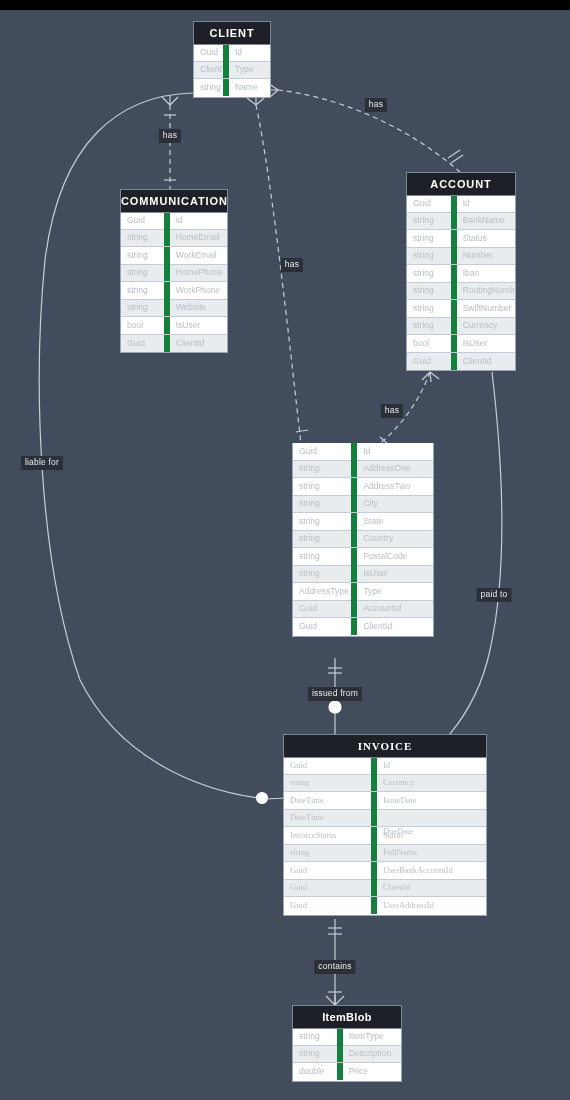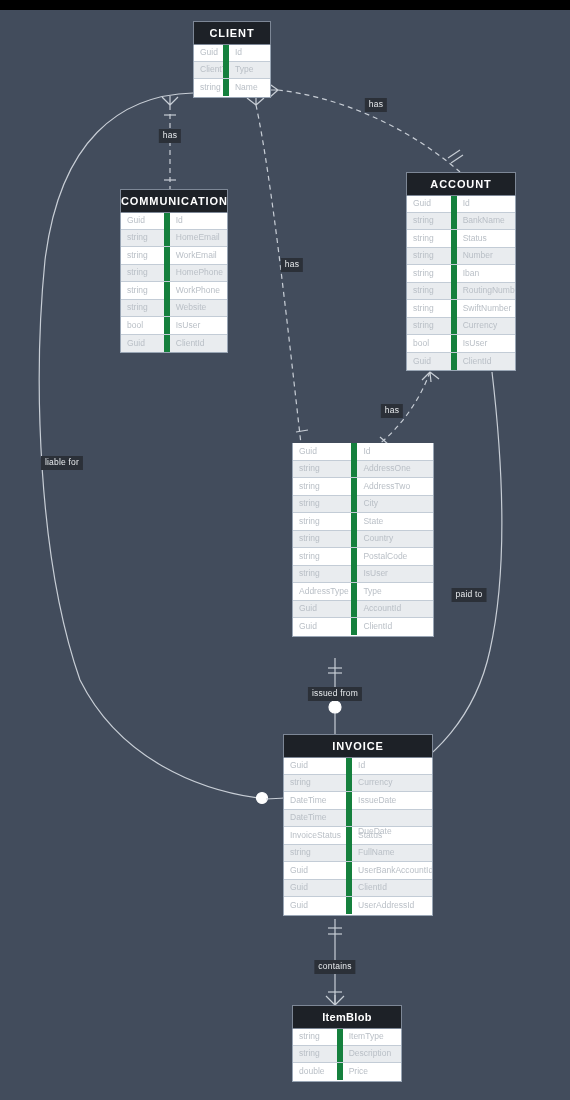--- a/index.html
+++ b/index.html
@@ -283,21 +283,21 @@
           <div class="row alt">
             <div class="cell type" style="width: 46%;">Guid</div>
             <div class="cell name" style="width: 54%;">AccountId</div>
           </div>
           <div class="row">
             <div class="cell type" style="width: 46%;">Guid</div>
             <div class="cell name" style="width: 54%;">ClientId</div>
           </div>
         </div>
       </div>
-      <div class="entity" style="left: 283px; top: 734px; width: 150px;">
+      <div class="entity" style="left: 283px; top: 734px; width: 204px; font-family: Liberation Serif, serif;">
         <div class="entity-title">INVOICE</div>
         <div class="entity-body">
           <div class="row">
             <div class="cell type" style="width: 46%;">Guid</div>
             <div class="cell name" style="width: 54%;">Id</div>
           </div>
           <div class="row alt">
             <div class="cell type" style="width: 46%;">string</div>
             <div class="cell name" style="width: 54%;">Currency</div>
           </div>
@@ -347,19 +347,19 @@
             <div class="cell name" style="width: 54%;">Price</div>
           </div>
         </div>
       </div>
     </div>
   <div id="labels-layer">
       <div class="edge-label" style="left: 170px; top: 136px;">has</div>
       <div class="edge-label" style="left: 376px; top: 105px;">has</div>
       <div class="edge-label" style="left: 292px; top: 265px;">has</div>
       <div class="edge-label" style="left: 392px; top: 411px;">has</div>
-      <div class="edge-label" style="left: 42px; top: 463px; margin-left: 20px;">liable for</div>
-      <div class="edge-label" style="left: 469px; top: 595px;">paid to</div>
+      <div class="edge-label" style="left: 42px; top: 463px;">liable for</div>
+      <div class="edge-label" style="left: 494px; top: 595px;">paid to</div>
       <div class="edge-label" style="left: 335px; top: 694px;">issued from</div>
       <div class="edge-label" style="left: 335px; top: 967px;">contains</div>
     </div>
 
 </div>
 
 </body></html>

